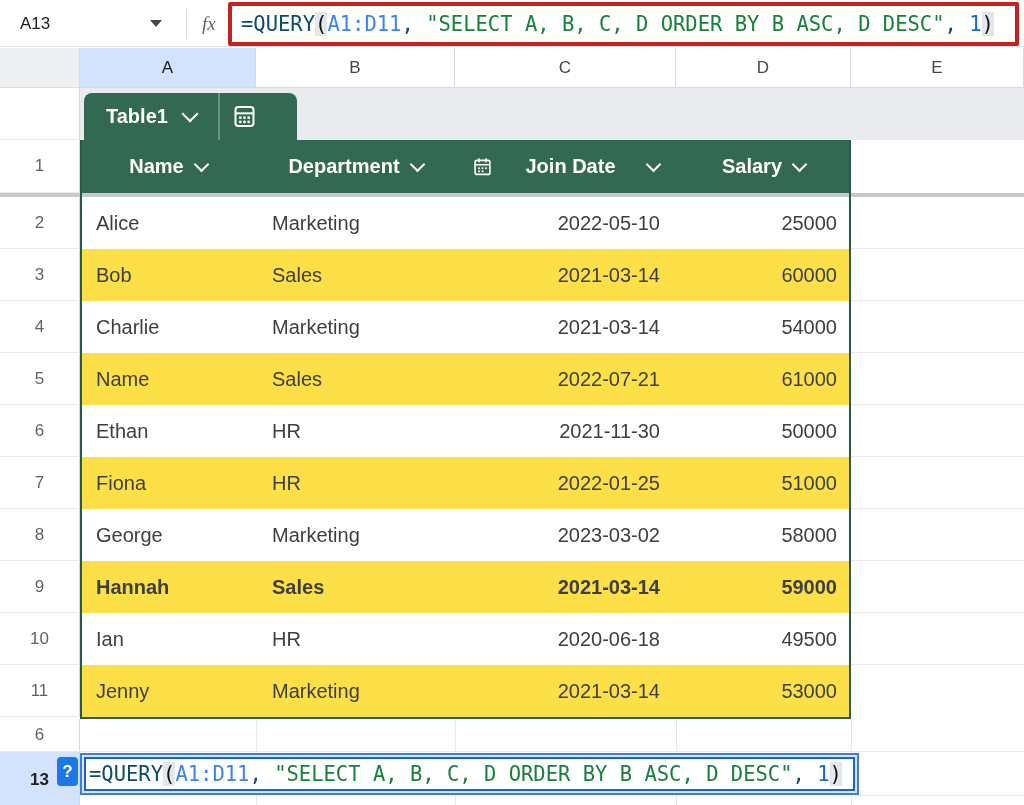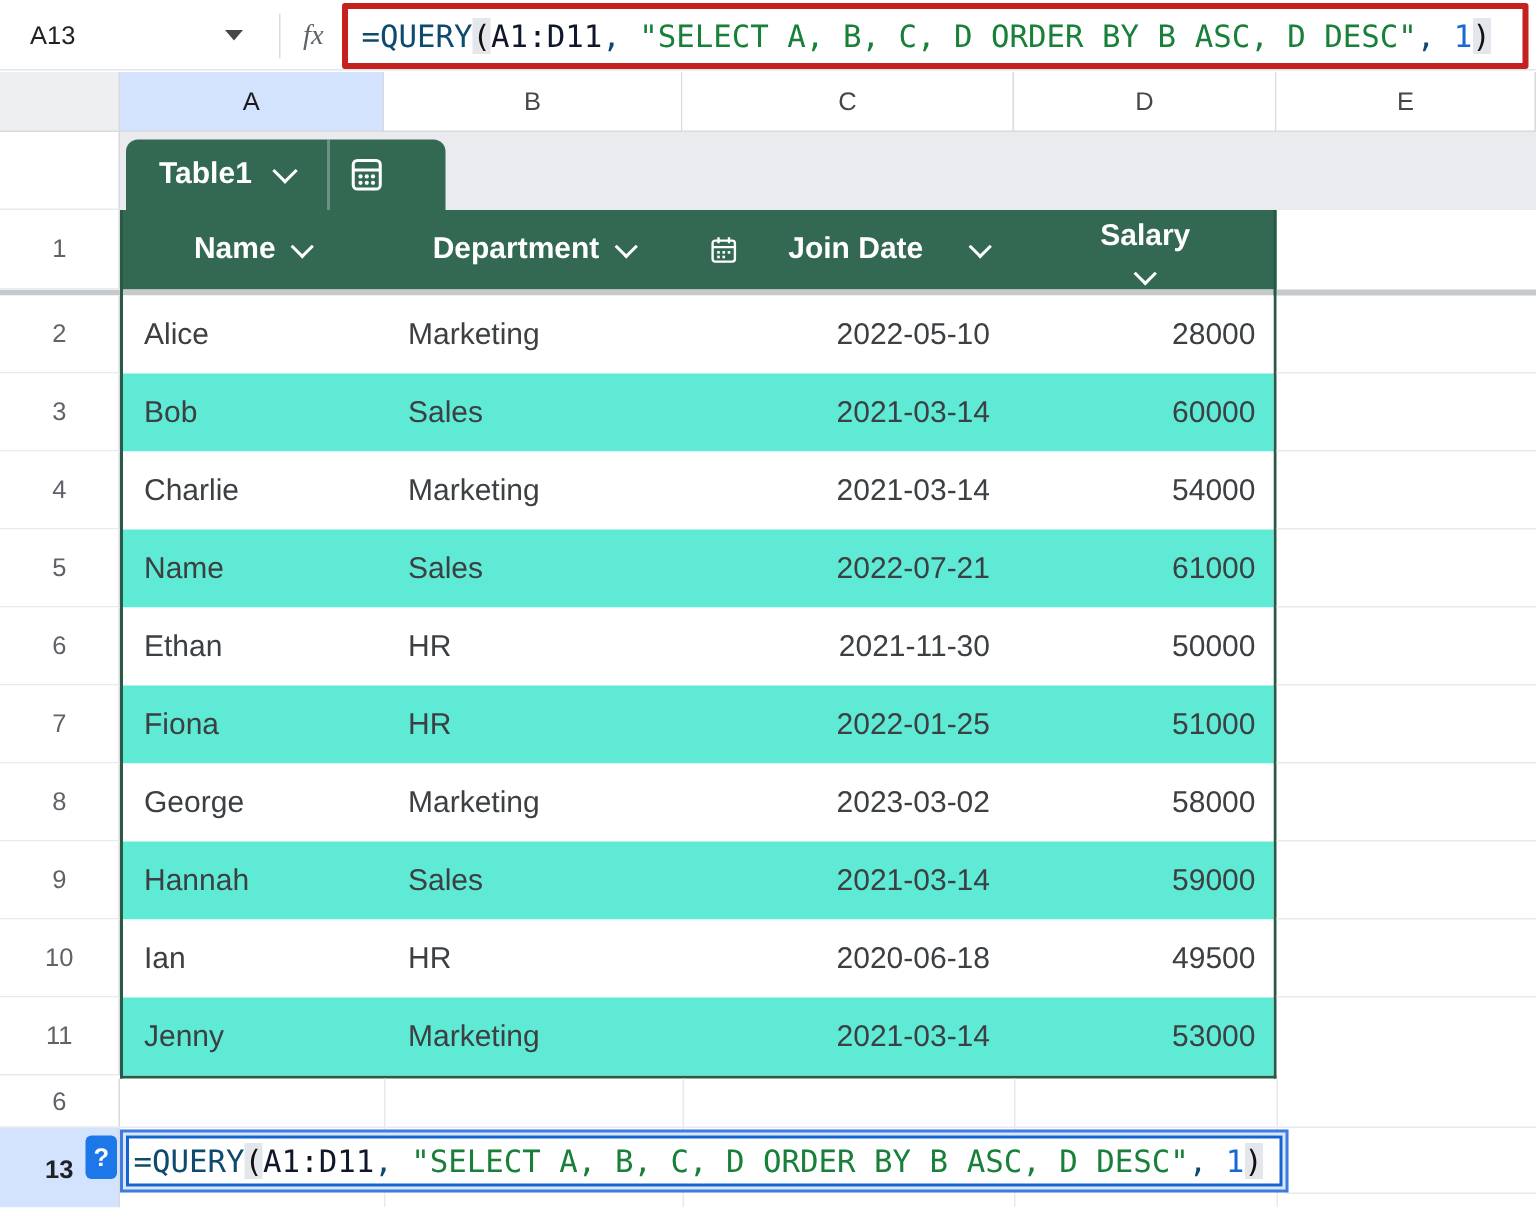--- a/index.html
+++ b/index.html
@@ -17,21 +17,21 @@
   .fbar-sep{position:absolute;left:186px;top:9px;width:1px;height:30px;background:#dadce0;}
   .fx{position:absolute;left:202px;top:0;height:47px;display:flex;align-items:center;
       font-size:19px;font-style:italic;color:#5f6368;font-family:"Liberation Serif",serif;}
   .formula-box{position:absolute;left:228px;top:2px;width:791px;height:44px;
                border:4px solid #c5221f;border-radius:2px;background:#fff;box-sizing:border-box;
                display:flex;align-items:center;padding-left:9px;overflow:hidden;}
   .formula-text{font-family:"DejaVu Sans Mono","Liberation Mono",monospace;
                 font-size:20.5px;white-space:pre;color:#000;line-height:1;}
   .seg-plain{color:#0c4a6e;}
   .seg-paren{color:#111;background:#e3e6ea;}
-  .seg-range{color:#0f172a;}
+  .seg-range{color:#3b82f6;}
   .seg-string{color:#188038;}
   .seg-number{color:#1967d2;}
 
   
   .corner{position:absolute;left:0;top:48px;width:80px;height:40px;background:#edeff1;
           border-right:1px solid #d8dadd;border-bottom:1px solid #d8dadd;box-sizing:border-box;}
   .col-h{position:absolute;top:48px;height:40px;background:#fff;display:flex;align-items:center;
          justify-content:center;font-size:17px;color:#45474a;
          border-right:1px solid #d8dadd;border-bottom:1px solid #d8dadd;box-sizing:border-box;}
   .col-h.selected{background:#d3e3fd;color:#1b1b1b;}
@@ -58,21 +58,21 @@
            transform:rotate(45deg);margin-top:-4px;}
   .frozen-divider{position:absolute;left:0;top:193px;width:1024px;height:4px;background:#c6c9cc;}
 
   
   .rowh{position:absolute;left:0;width:80px;background:#fff;display:flex;align-items:center;
         justify-content:center;font-size:17px;color:#5f6368;
         border-right:1px solid #d8dadd;border-bottom:1px solid #e8eaed;box-sizing:border-box;}
   .rowh.active{background:#d3e3fd;color:#202124;font-weight:bold;}
   .trow{position:absolute;left:82px;width:767px;height:52px;display:flex;align-items:center;
         background:#fff;}
-  .trow.banded{background:#5eead4;}
+  .trow.banded{background:#fde047;}
   .td{font-size:20px;color:#3c4043;box-sizing:border-box;overflow:hidden;white-space:nowrap;}
   .td.c0{width:174px;padding-left:14px;text-align:left;}
   .td.c1{width:199px;padding-left:16px;text-align:left;}
   .td.c2{width:221px;padding-right:16px;text-align:right;}
   .td.c3{width:173px;padding-right:12px;text-align:right;}
 
   .tbl-border{position:absolute;background:#2a5a45;}
   .gridline{position:absolute;background:#e8eaed;}
 
   
@@ -144,21 +144,21 @@
             <rect x="7" y="13" width="2" height="2" fill="#fff"></rect>
             <rect x="11" y="13" width="2" height="2" fill="#fff"></rect>
             <rect x="15" y="13" width="2" height="2" fill="#fff"></rect>
             <rect x="7" y="16.5" width="2" height="2" fill="#fff"></rect>
             <rect x="11" y="16.5" width="2" height="2" fill="#fff"></rect>
           </svg>
         </span>
         <span>Join Date</span>
         <span class="th-chev"></span>
       </div>
-      <div class="th-cell" style="width: 175px; flex-direction: column;">
+      <div class="th-cell" style="width: 175px;">
         <span>Salary</span>
         <span class="th-chev"></span>
       </div>
     </div>
   <div class="frozen-divider"></div>
 
   <div class="tbl-border" style="left:80px;top:140px;width:2px;height:579px;"></div>
   <div class="tbl-border" style="left:849px;top:140px;width:2px;height:579px;"></div>
   <div class="tbl-border" style="left:80px;top:717px;width:771px;height:2px;"></div>
 
@@ -173,21 +173,21 @@
     <div class="col-h" style="left: 256px; width: 199px;">B</div>
     <div class="col-h" style="left: 455px; width: 221px;">C</div>
     <div class="col-h" style="left: 676px; width: 175px;">D</div>
     <div class="col-h" style="left: 851px; width: 173px;">E</div>
     <div class="rowh" style="top: 140px; height: 53px;">1</div>
     <div class="rowh" style="top: 197px; height: 52px;">2</div>
     <div class="trow" style="top: 197px;">
       <div class="td c0">Alice</div>
       <div class="td c1">Marketing</div>
       <div class="td c2">2022-05-10</div>
-      <div class="td c3">28000</div>
+      <div class="td c3">25000</div>
     </div>
     <div class="rowh" style="top: 249px; height: 52px;">3</div>
     <div class="trow banded" style="top: 249px;">
       <div class="td c0">Bob</div>
       <div class="td c1">Sales</div>
       <div class="td c2">2021-03-14</div>
       <div class="td c3">60000</div>
     </div>
     <div class="rowh" style="top: 301px; height: 52px;">4</div>
     <div class="trow" style="top: 301px;">
@@ -218,21 +218,21 @@
       <div class="td c3">51000</div>
     </div>
     <div class="rowh" style="top: 509px; height: 52px;">8</div>
     <div class="trow" style="top: 509px;">
       <div class="td c0">George</div>
       <div class="td c1">Marketing</div>
       <div class="td c2">2023-03-02</div>
       <div class="td c3">58000</div>
     </div>
     <div class="rowh" style="top: 561px; height: 52px;">9</div>
-    <div class="trow banded" style="top: 561px;">
+    <div class="trow banded" style="top: 561px; font-weight: bold;">
       <div class="td c0">Hannah</div>
       <div class="td c1">Sales</div>
       <div class="td c2">2021-03-14</div>
       <div class="td c3">59000</div>
     </div>
     <div class="rowh" style="top: 613px; height: 52px;">10</div>
     <div class="trow" style="top: 613px;">
       <div class="td c0">Ian</div>
       <div class="td c1">HR</div>
       <div class="td c2">2020-06-18</div>

